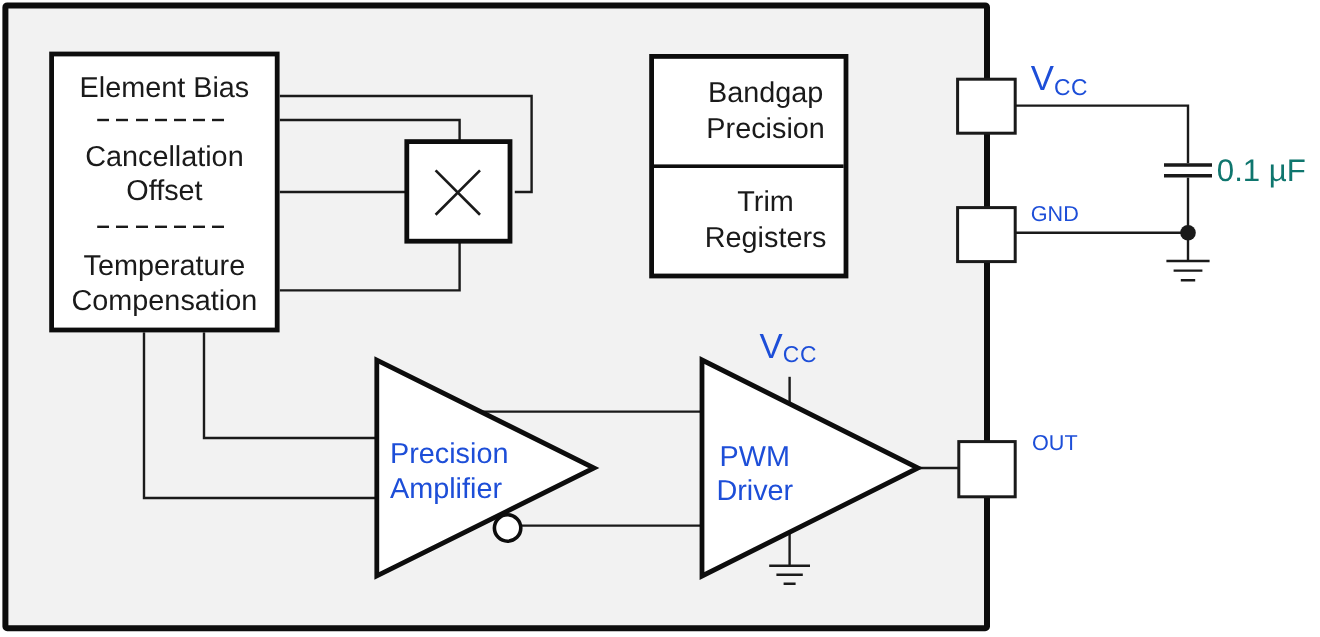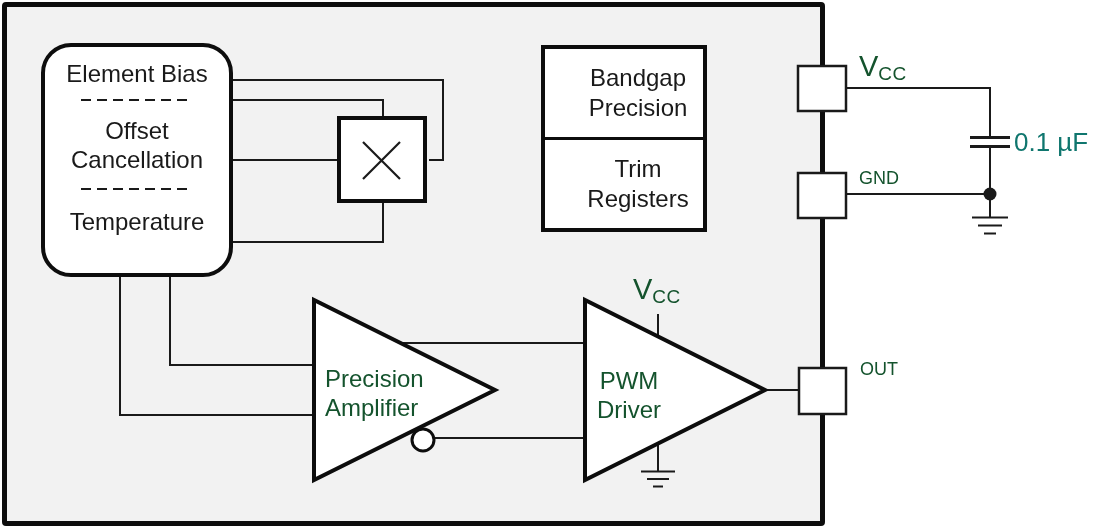--- a/index.html
+++ b/index.html
@@ -33,21 +33,20 @@
   }
   .signal-box {
     left: 41px; top: 43px;
     width: 192px; height: 234px;
     display: flex;
     flex-direction: column;
     align-items: center;
     text-align: center;
     font-size: 24px;
     line-height: 29px;
-    border-radius: 30px;
   }
   .signal-box .row1 { margin-top: 12px; }
   .dash {
     width: 112px; height: 2px;
     background: repeating-linear-gradient(90deg, #1a1a1a 0 10px, transparent 10px 16px);
   }
   .dash.d1 { margin-top: 11px; }
   .dash.d2 { margin-top: 14px; }
   .signal-box .row2 { margin-top: 15px; }
   .signal-box .row3 { margin-top: 17px; }
@@ -65,21 +64,21 @@
     display: flex;
     flex-direction: column;
     justify-content: center;
     align-items: center;
     margin-left: 28px;
   }
   .ref-box .divider { height: 3px; background: #0d0d0d; }
   .lbl {
     position: absolute;
     white-space: nowrap;
-    color: #14532d;
+    color: #1d4ed8;
   }
   .tri-label { font-size: 24px; line-height: 29px; }
   .amp-label { left: 325px; top: 364px; }
   .pwm-label { left: 597px; top: 366px; text-align: center; }
   .pin-label { font-size: 18px; }
   .gnd-label { left: 859px; top: 168px; }
   .out-label { left: 860px; top: 359px; }
   .supply { font-size: 29px; }
   .supply .sub { font-size: 19px; position: relative; bottom: -4px; letter-spacing: 0.5px; }
   .vcc-pin-label { left: 859px; top: 50px; }
@@ -131,26 +130,27 @@
 
     <rect x="798" y="66" width="48" height="45" fill="#ffffff" stroke="#1a1a1a" stroke-width="2.5"></rect>
     <rect x="798" y="173" width="48" height="45" fill="#ffffff" stroke="#1a1a1a" stroke-width="2.5"></rect>
     <rect x="799" y="368" width="47" height="46" fill="#ffffff" stroke="#1a1a1a" stroke-width="2.5"></rect>
   </svg>
 
   <div class="box signal-box">
     <div class="row1">Element Bias</div>
     <div class="dash d1"></div>
     <div class="row2">
+      <div>Cancellation</div>
       <div>Offset</div>
-      <div>Cancellation</div>
     </div>
     <div class="dash d2"></div>
     <div class="row3">
       <div>Temperature</div>
+      <div>Compensation</div>
     </div>
   </div>
 
   <div class="box ref-box">
     <div class="half">
       <div>Bandgap</div>
       <div>Precision</div>
     </div>
     <div class="divider"></div>
     <div class="half">

